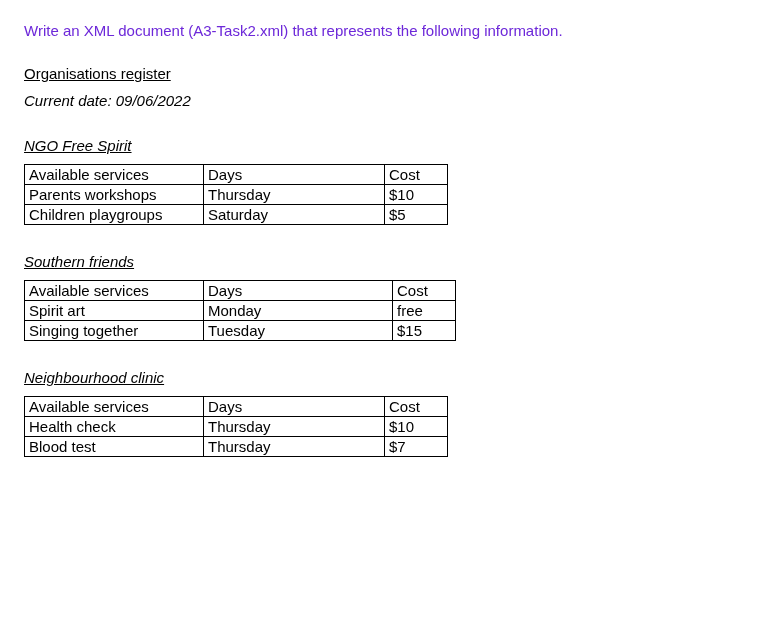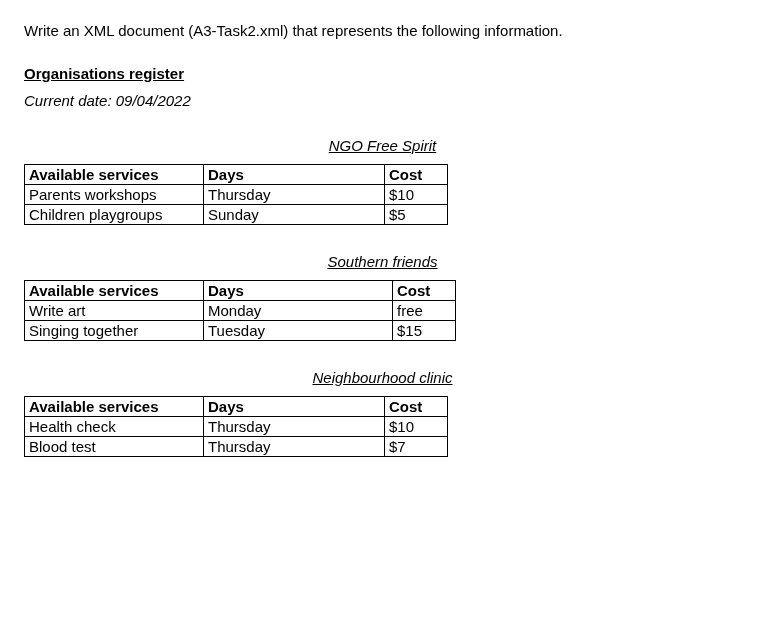--- a/index.html
+++ b/index.html
@@ -6,107 +6,106 @@
     margin: 0;
     padding: 20px 24px;
     font-family: "Segoe UI", Arial, sans-serif;
     font-size: 15px;
     color: #333;
     background: #fff;
     width: 765px;
     box-sizing: border-box;
   }
   .intro {
-    color: #000000;
+    color: #6d28d9;
     line-height: 1.5;
     margin-bottom: 22px;
   }
   .register-title {
-    font-weight: bold;
+    font-weight: normal;
     text-decoration: underline;
     color: #000;
     margin-bottom: 10px;
   }
   .current-date {
     font-style: italic;
     color: #000;
     margin-bottom: 16px;
   }
   .org-name {
     font-style: italic;
     text-decoration: underline;
     color: #000;
     margin-bottom: 10px;
     margin-top: 28px;
-    text-align: center;
   }
   .org-name:first-of-type {
     margin-top: 0;
   }
   table {
     border-collapse: collapse;
     margin-bottom: 4px;
   }
   td, th {
     border: 1px solid #000;
     padding: 1px 6px 1px 4px;
     text-align: left;
     font-weight: normal;
     color: #000;
     vertical-align: top;
   }
   th {
-    font-weight: bold;
+    font-weight: normal;
   }
   .col-service { width: 168px; }
   .col-days { width: 170px; }
   .col-days-wide { width: 178px; }
   .col-cost { width: 52px; }
 </style>
 </head>
 <body>
 
 <div class="intro">
   <div>Write an XML document (A3-Task2.xml) that represents the following information.</div>
 </div>
 
 <div class="register-title">Organisations register</div>
-<div class="current-date">Current date: 09/04/2022</div>
+<div class="current-date">Current date: 09/06/2022</div>
 
 <div class="org-name">NGO Free Spirit</div>
 <table>
   <tbody>
       <tr>
     <th class="col-service">Available services</th>
     <th class="col-days">Days</th>
     <th class="col-cost">Cost</th>
   </tr>
   <tr>
     <td>Parents workshops</td>
     <td>Thursday</td>
     <td>$10</td>
   </tr>
   <tr>
     <td>Children playgroups</td>
-    <td>Sunday</td>
+    <td>Saturday</td>
     <td>$5</td>
   </tr>
 </tbody>
   </table>
 
 <div class="org-name">Southern friends</div>
 <table>
   <tbody>
       <tr>
     <th class="col-service">Available services</th>
     <th class="col-days-wide">Days</th>
     <th class="col-cost">Cost</th>
   </tr>
   <tr>
-    <td>Write art</td>
+    <td>Spirit art</td>
     <td>Monday</td>
     <td>free</td>
   </tr>
   <tr>
     <td>Singing together</td>
     <td>Tuesday</td>
     <td>$15</td>
   </tr>
 </tbody>
   </table>

